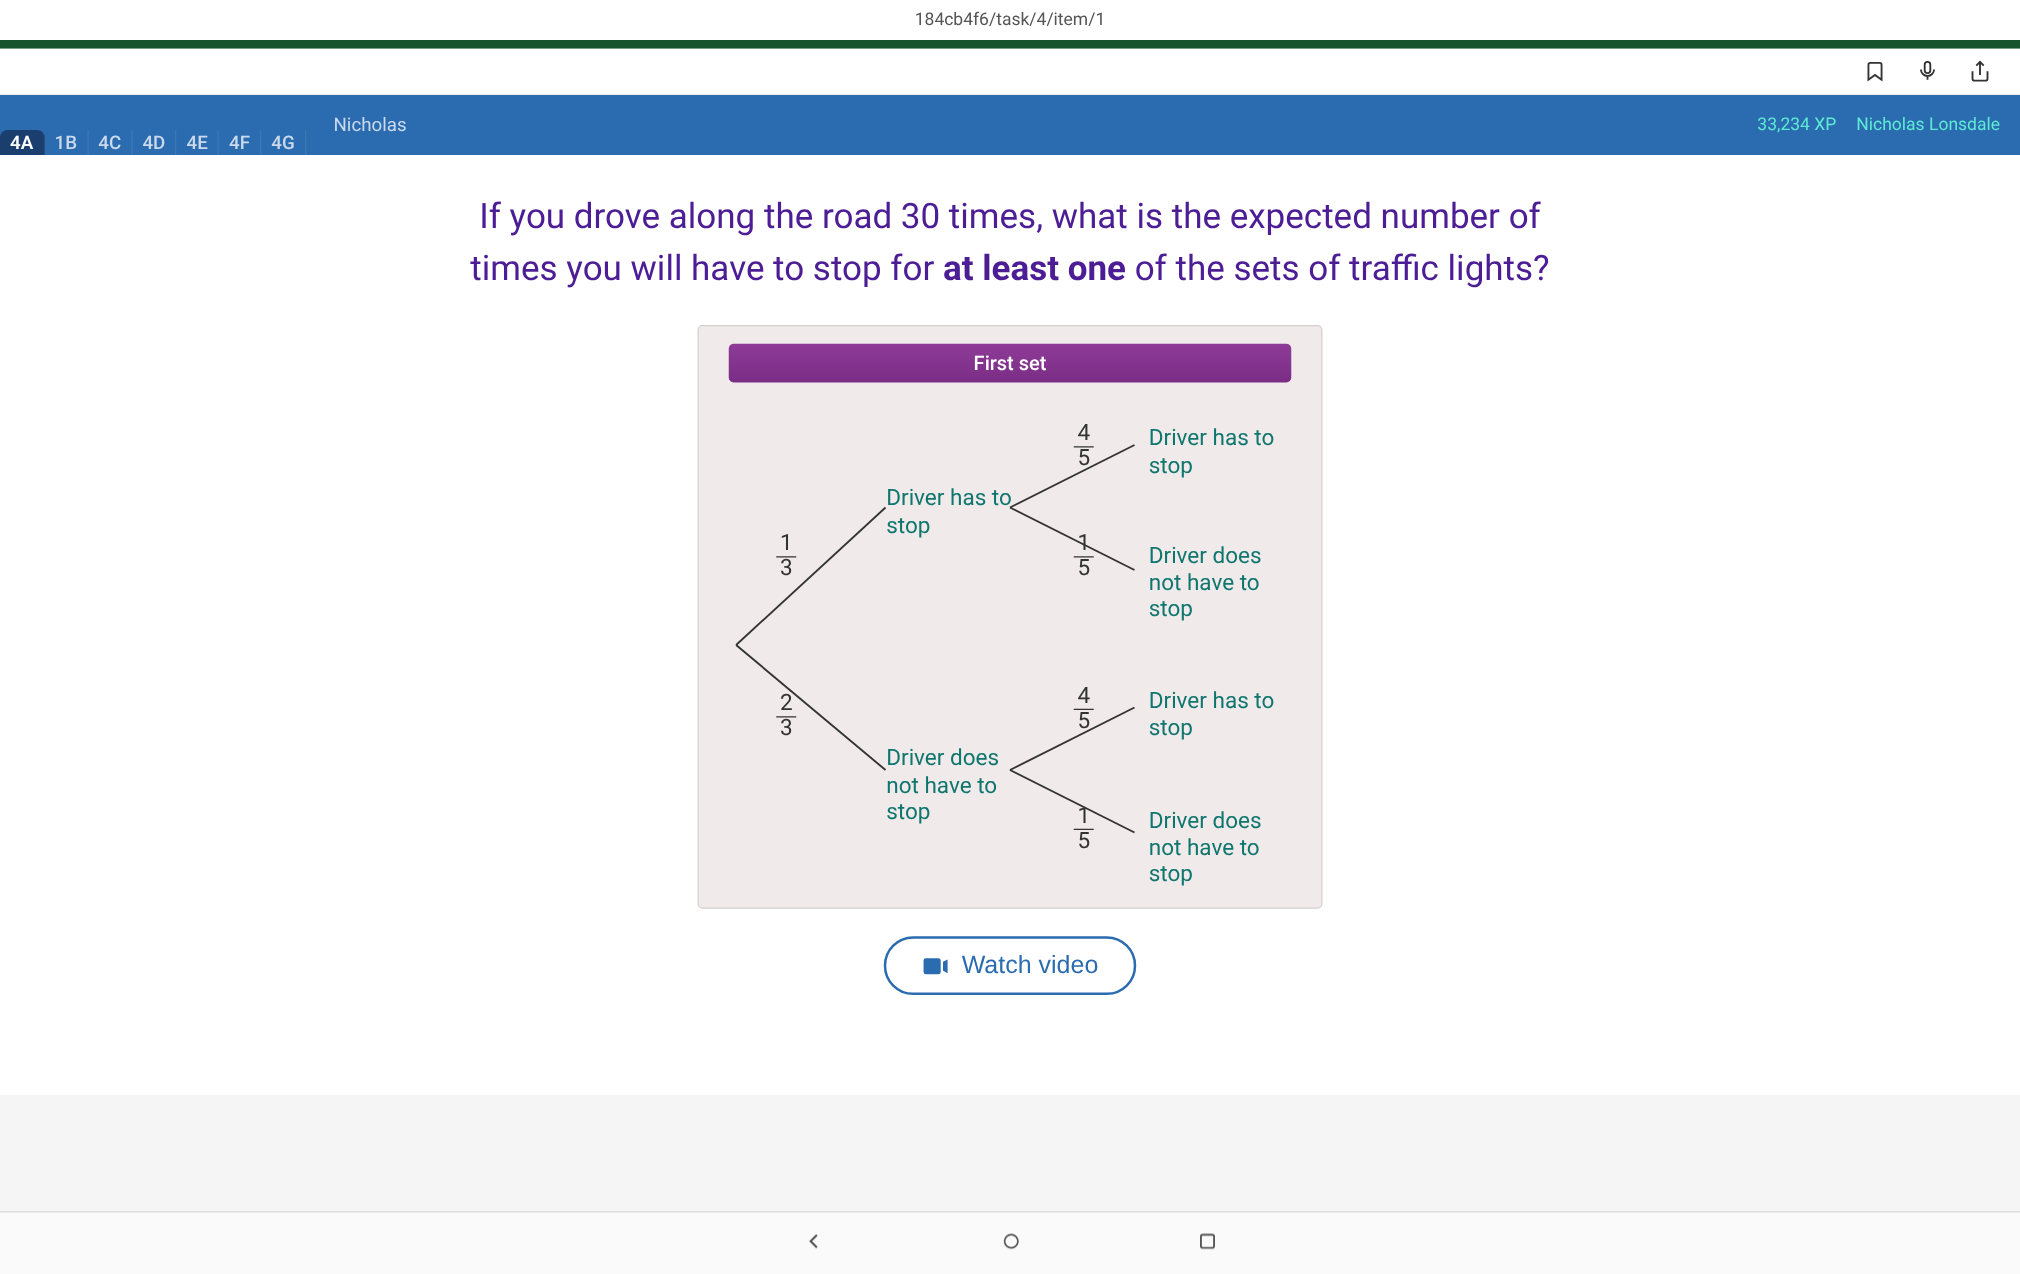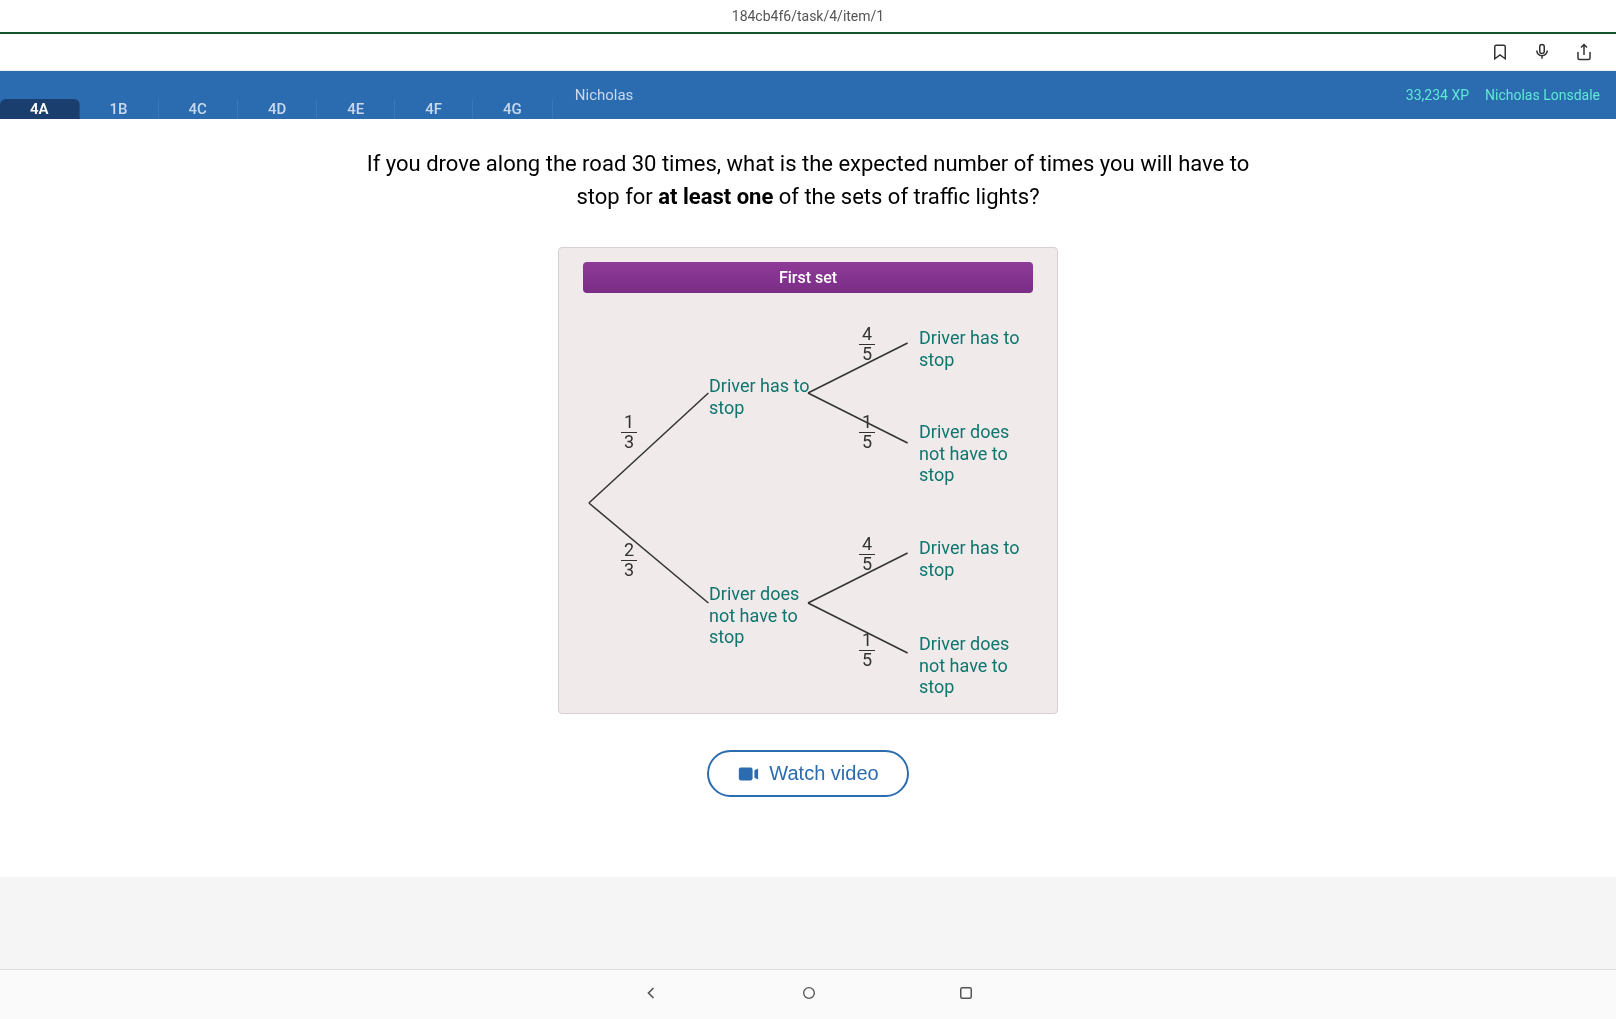--- a/index.html
+++ b/index.html
@@ -7,38 +7,38 @@
       font-family: -apple-system, BlinkMacSystemFont, "Segoe UI", Roboto, sans-serif;
       background: #f5f5f5;
       color: #333;
     }
     .url-bar {
       background: #fff;
       padding: 8px 20px;
       font-size: 14px;
       color: #555;
       text-align: center;
-      border-bottom: 2px solid #14532d;
+      border-bottom: 7px solid #14532d;
     }
     .top-bar {
       background: #2b6cb0;
       display: flex;
       align-items: center;
       padding: 0;
       height: 48px;
       color: #fff;
     }
     .tabs {
       display: flex;
       align-items: stretch;
       height: 100%;
       flex: 1;
     }
     .tab {
-      padding: 0 30px;
+      padding: 0 8px;
       display: flex;
       align-items: center;
       font-size: 15px;
       font-weight: 500;
       color: #cbd9ec;
       cursor: pointer;
       border-right: 1px solid rgba(255,255,255,0.08);
       margin-top: 28px;
     }
     .tab.active {
@@ -88,25 +88,25 @@
     .question-text {
       text-align: center;
       font-size: 22px;
       line-height: 1.5;
       color: #333;
       max-width: 900px;
       margin: 0 auto 14px;
     }
     .question-text2 {
       text-align: center;
-      font-size: 22px;
+      font-size: 28px;
       line-height: 1.5;
-      color: #000000;
+      color: #4c1d95;
       max-width: 900px;
-      margin: 0 auto 34px;
+      margin: 0 auto 24px;
     }
     .bold { font-weight: 700; }
     .diagram-wrap {
       display: flex;
       justify-content: center;
     }
     .diagram {
       background: #f0eaea;
       border: 1px solid #d8d0d0;
       border-radius: 4px;
@@ -148,21 +148,21 @@
       color: #0f766e;
       line-height: 1.2;
       width: 120px;
     }
     svg.tree-lines {
       position: absolute;
       top: 0; left: 0;
       width: 100%; height: 100%;
     }
     .watch-btn {
-      margin: 36px auto 0;
+      margin: 22px auto 0;
       display: flex;
       align-items: center;
       gap: 10px;
       border: 2px solid #2b6cb0;
       color: #2b6cb0;
       background: #fff;
       border-radius: 999px;
       padding: 10px 28px;
       font-size: 20px;
       font-weight: 500;

